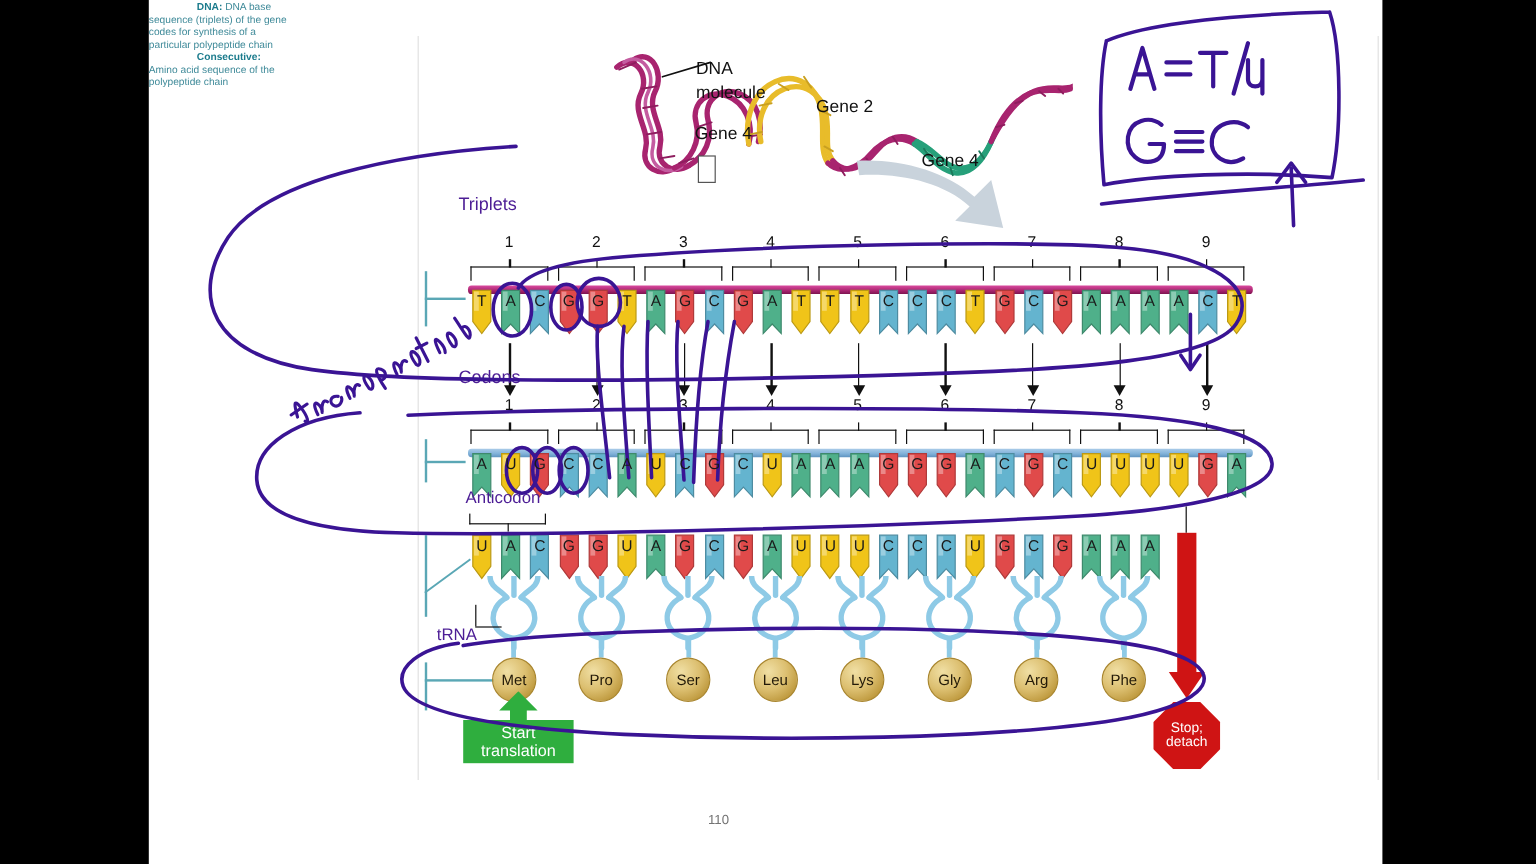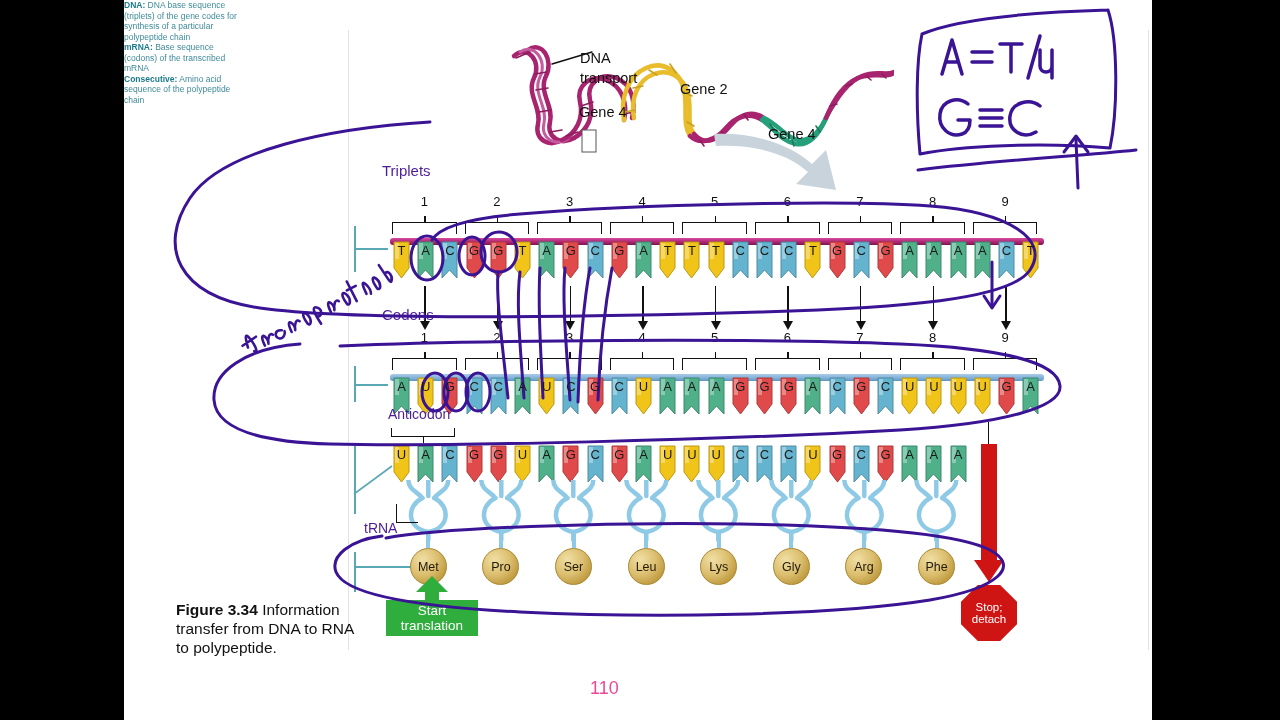--- a/index.html
+++ b/index.html
@@ -20,21 +20,21 @@
     position: absolute; left: 124px; top: 0; width: 1028px; height: 720px;
     background: #ffffff;
   }
 
   
   .frameline { position: absolute; top: 30px; width: 1px; height: 620px; background: #e2e2e2; }
 
   
   .tx { position: absolute; white-space: pre; color: #4c1d95; }
   .small-note { font-size: 8.5px; line-height: 10.5px; color: #3f8a99; }
-  .small-note b { color: #1b7b8c; }
+  .small-note b { color: #1b7b8c; margin-left: 40px; }
 
   
   .baserow { position: absolute; height: 44px; }
   .base {
     position: absolute; top: 0; width: 19px; height: 40px;
     display: flex; align-items: flex-start; justify-content: center;
     font-size: 13px; font-weight: 400; color: #1a1a1a;
     padding-top: 3px;
   }
   .base .shape { position: absolute; left: 0; top: 0; width: 19px; height: 40px; z-index: 0; }
@@ -92,21 +92,21 @@
   .tealline { position: absolute; background: #5aa7b5; }
   .tealdot { position:absolute; width:4px;height:4px;border-radius:50%;background:#2b7f92; }
 
   
   .leader { position: absolute; background: #111; }
 
   
   #ink { position: absolute; left: 0; top: 0; width: 1280px; height: 720px; pointer-events: none; }
 
   
-  .pagenum { position: absolute; font-size: 18px; color: #ec4899; }
+  .pagenum { position: absolute; font-size: 11px; color: #737373; }
 
   
   .navpanel {
     position: absolute; background: #f3f7fa;
     box-shadow: 0 0 4px rgba(0,0,0,0.16);
     border-radius: 2px;
   }
   .navchev { position: absolute; font-size: 26px; color: #3d6781; font-family: "DejaVu Sans", sans-serif; }
 
   
@@ -207,21 +207,21 @@
 
         <path d="M58 36 L98 24" stroke="#111" stroke-width="1.4"></path>
       </g>
     </svg>
 
     <svg class="grayarrow" style="left:584px; top:128px; width:140px; height:70px;" viewBox="0 0 140 70">
       <path d="M6 6 C40 4, 80 14, 104 36 L118 22 L128 62 L88 56 L100 44 C78 24, 42 16, 8 18 Z" fill="#c9d3dc"></path>
     </svg>
 
     <div class="gene-label" style="left:456px; top:50px;">DNA</div>
-    <div class="gene-label" style="left:456px; top:70px;">transport</div>
+    <div class="gene-label" style="left:456px; top:70px;">molecule</div>
     <div class="gene-label" style="left:455px; top:104px;">Gene 4</div>
     <div class="gene-label" style="left:556px; top:81px;">Gene 2</div>
     <div class="gene-label" style="left:644px; top:126px;">Gene 4</div>
 
     <div class="tx" style="left:258px; top:162px; font-size:15px;">Triplets</div>
 
     <div id="triplet-numbers">
         <div class="tnum" style="left: 288.3px; top: 194px;">1</div>
         <div class="tnum" style="left: 360.9px; top: 194px;">2</div>
         <div class="tnum" style="left: 433.5px; top: 194px;">3</div>
@@ -508,23 +508,20 @@
           <div class="stem"></div>
         </div>
         <div class="bracket" style="left: 776.2px; top: 358px; width: 64.6px; height: 12px;">
           <div class="stem"></div>
         </div>
         <div class="bracket" style="left: 848.8px; top: 358px; width: 64.6px; height: 12px;">
           <div class="stem"></div>
         </div>
       </div>
 
-    <div class="small-note" style="left:104px; top:363px; width:120px;">
-      <b>mRNA:</b><span> Base sequence (codons) of the transcribed mRNA</span>
-    </div>
     <div class="tealline" style="left:230px; top:366px; width:1.6px; height:36px;"></div>
     <div class="tealline" style="left:230px; top:384px; width:34px; height:1.6px;"></div>
 
     <div class="mrna-bar" style="left:266px; top:374px; width:654px;"></div>
     <div class="baserow" id="mrna-row" style="left:266px; top:376px; width:654px;">
         <div class="base" style="left: 2px;">
           <svg class="shape" viewBox="0 0 19 40">
             <path d="M2 2 H17 V38 L9.5 30 L2 38 Z" fill="#4fb08a" stroke="#3e896c" stroke-width="1"></path>
             <rect x="3" y="3" width="4" height="16" fill="rgba(255,255,255,0.35)"></rect>
           </svg>
@@ -1008,23 +1005,20 @@
     </div>
 
     <div class="leader" style="left:864px; top:422px; width:1.4px; height:22px;"></div>
     <div class="stop-bar" style="left:857px; top:444px; width:16px; height:118px;"></div>
     <div class="stop-head" style="left:850px; top:560px;"></div>
     <div class="stopsign" style="left:837px; top:585px;">
       <div>Stop;</div>
       <div>detach</div>
     </div>
 
-    <div class="fig-caption" style="left:52px; top:600px; width:180px;">
-      <b>Figure 3.34</b><span> Information transfer from DNA to RNA to polypeptide.</span>
-    </div>
 
     <div class="pagenum" style="left:466px; top:678px;">110</div>
   </div>
 
   <svg id="ink" viewBox="0 0 1280 720">
     <g fill="none" stroke="#3a1494" stroke-width="3" stroke-linecap="round" stroke-linejoin="round">
 
       <path d="M430 122 C330 128, 222 150, 190 198 C158 246, 176 296, 260 308
                C344 320, 560 318, 760 312 C900 308, 1010 300, 1030 270
                C1050 240, 1010 212, 930 206 C850 200, 640 204, 520 214

